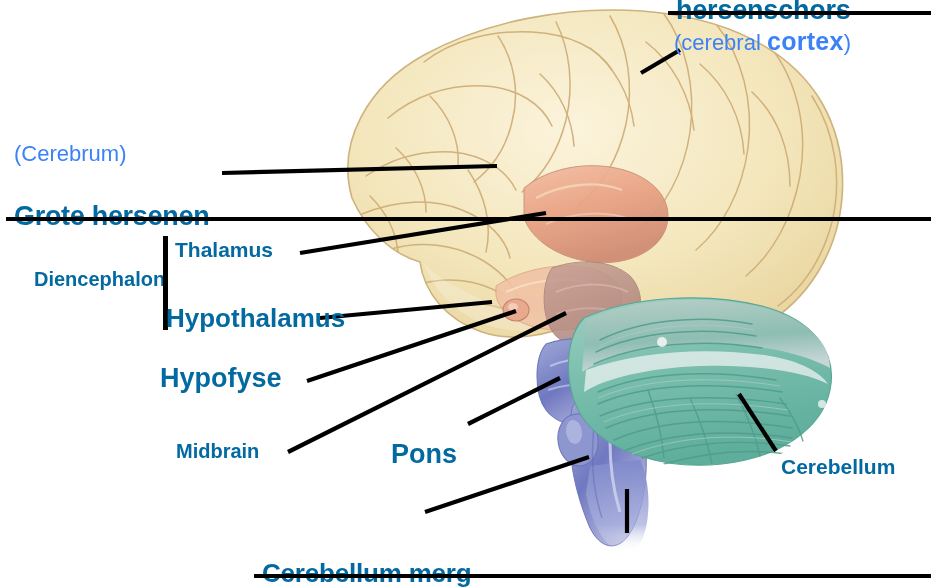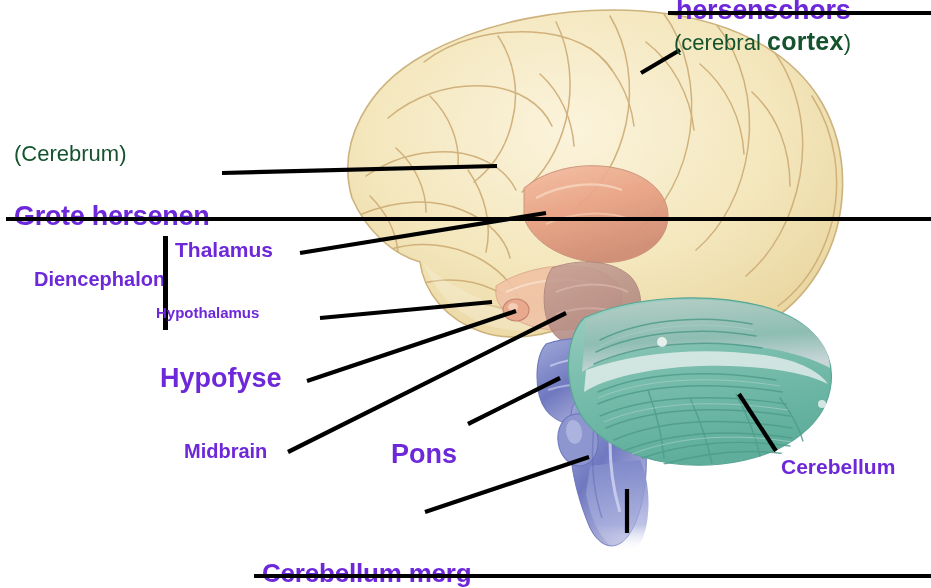--- a/index.html
+++ b/index.html
@@ -17,23 +17,23 @@
   }
   #art{
     position:absolute;
     left:0; top:0;
     width:931px; height:588px;
   }
   .lbl{
     position:absolute;
     white-space:nowrap;
     line-height:1.05;
-    color:#6d28d9;
-  }
-  .blue{ color:#14532d; }
+    color:#0369a1;
+  }
+  .blue{ color:#3b82f6; }
   .bold{ font-weight:bold; }
   .strike{
     position:relative;
     font-weight:bold;
   }
   .strike .bar{
     position:absolute;
     left:-8px;
     right:-8px;
     top:52%;
@@ -41,23 +41,23 @@
     background:#000;
   }
   
   #lbl-cortex-nl{ left:676px; top:-4px; font-size:27px; letter-spacing:-0.2px;}
   #lbl-cortex-la{ left:674px; top:28px; font-size:22px;}
   #lbl-cortex-la .big{ font-size:25px; font-weight:bold; letter-spacing:0.3px;}
   #lbl-cerebrum-la{ left:14px; top:142px; font-size:22px;}
   #lbl-cerebrum-nl{ left:14px; top:174px; font-size:27px; letter-spacing:-0.3px;}
   #lbl-thalamus{ left:175px; top:239px; font-size:21px;}
   #lbl-dienceph{ left:34px; top:269px; font-size:20px;}
-  #lbl-hypothal{ left:156px; top:305px; font-size:15px;}
+  #lbl-hypothal{ left:166px; top:305px; font-size:26px;}
   #lbl-hypofyse{ left:160px; top:364px; font-size:27px;text-align:center;}
-  #lbl-midbrain{ left:184px; top:441px; font-size:20px;}
+  #lbl-midbrain{ left:176px; top:441px; font-size:20px;}
   #lbl-pons{ left:391px; top:440px; font-size:27px;}
   #lbl-cerebellum{ left:781px; top:456px; font-size:21px;}
   #lbl-medulla-nl{ left:262px; top:503px; font-size:26px; letter-spacing:-0.2px;}
   #lbl-medulla-la{ left:259px; top:536px; font-size:22px;}
   .bracket{
     position:absolute;
     background:#000;
     width:5px;
   }
   #bracket-dienceph{ left:163px; top:236px; height:94px; }

